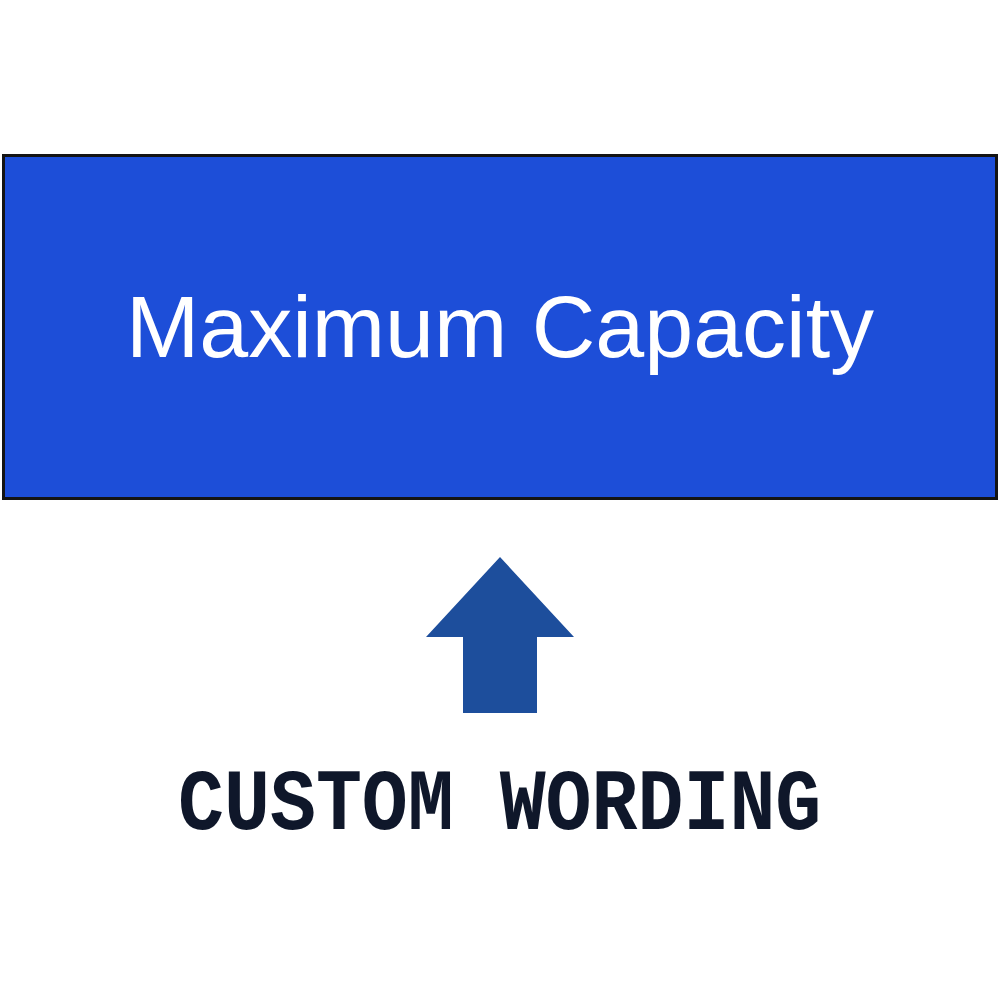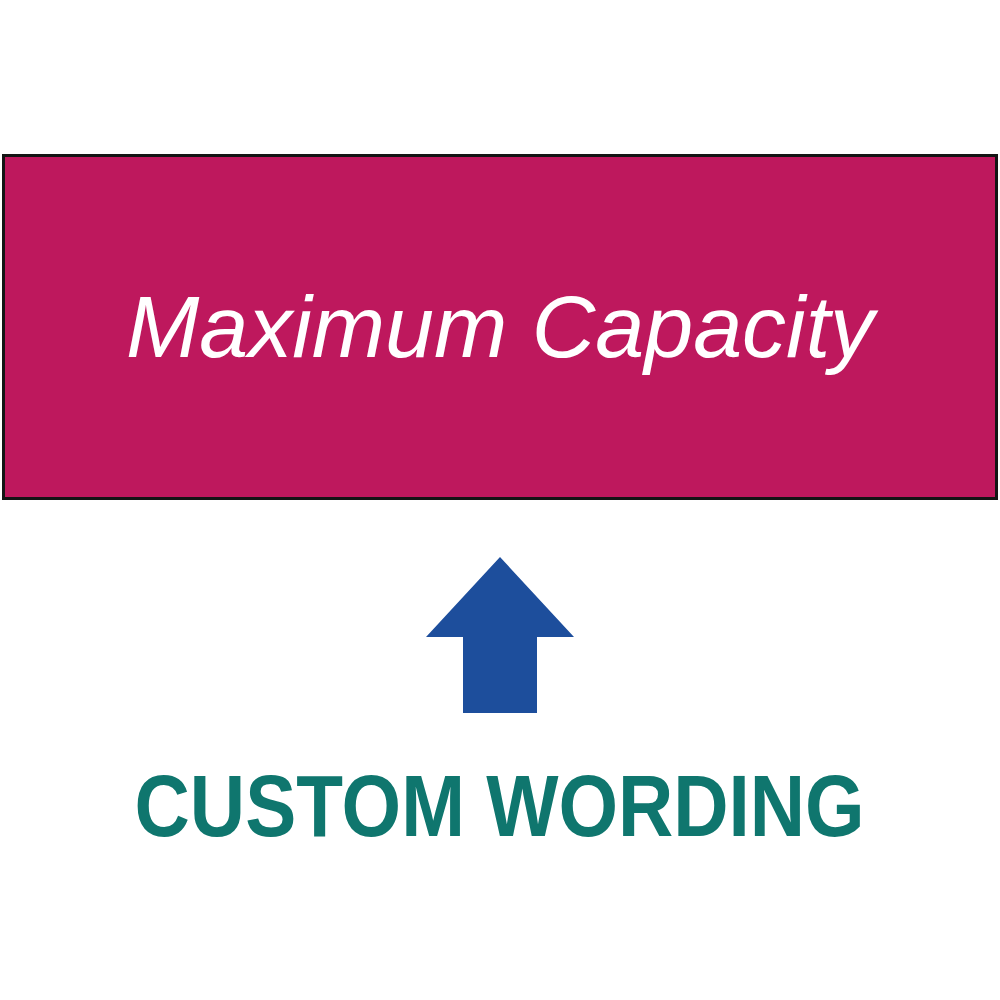--- a/index.html
+++ b/index.html
@@ -61,27 +61,27 @@
     display: inline-block;
     transform: scaleX(0.87);
     transform-origin: 50% 50%;
   }
 </style>
 </head>
 <body>
 
 <div class="canvas">
 
-  <div class="panel" style="background-color: #be185d; border-color: rgb(20, 20, 20); font-style: italic;">
+  <div class="panel" style="background-color: #1d4ed8; border-color: rgb(20, 20, 20);">
     <div class="sign-text" style="color: rgb(255, 255, 255);">
       <div>Maximum Capacity</div>
     </div>
   </div>
 
   <svg class="arrow-svg" viewBox="0 0 148 156" xmlns="http://www.w3.org/2000/svg">
     <polygon points="74,0 148,80 111,80 111,156 37,156 37,80 0,80" fill="#1D4E9C"></polygon>
   </svg>
 
-  <div class="caption" style="color: #0f766e;">
+  <div class="caption" style="color: #0f172a; font-family: Liberation Mono, monospace;">
     <span class="caption-inner">CUSTOM WORDING</span>
   </div>
 
 </div>
 
 </body></html>

